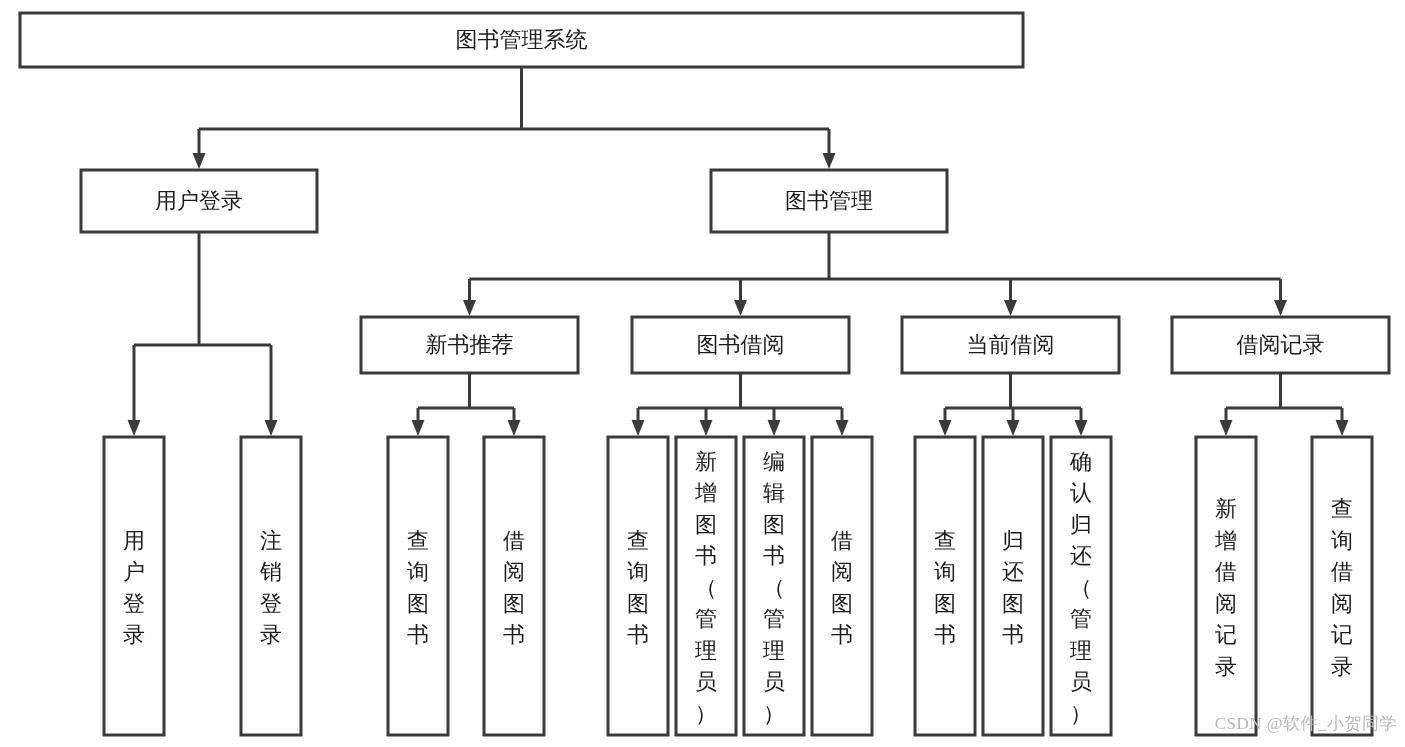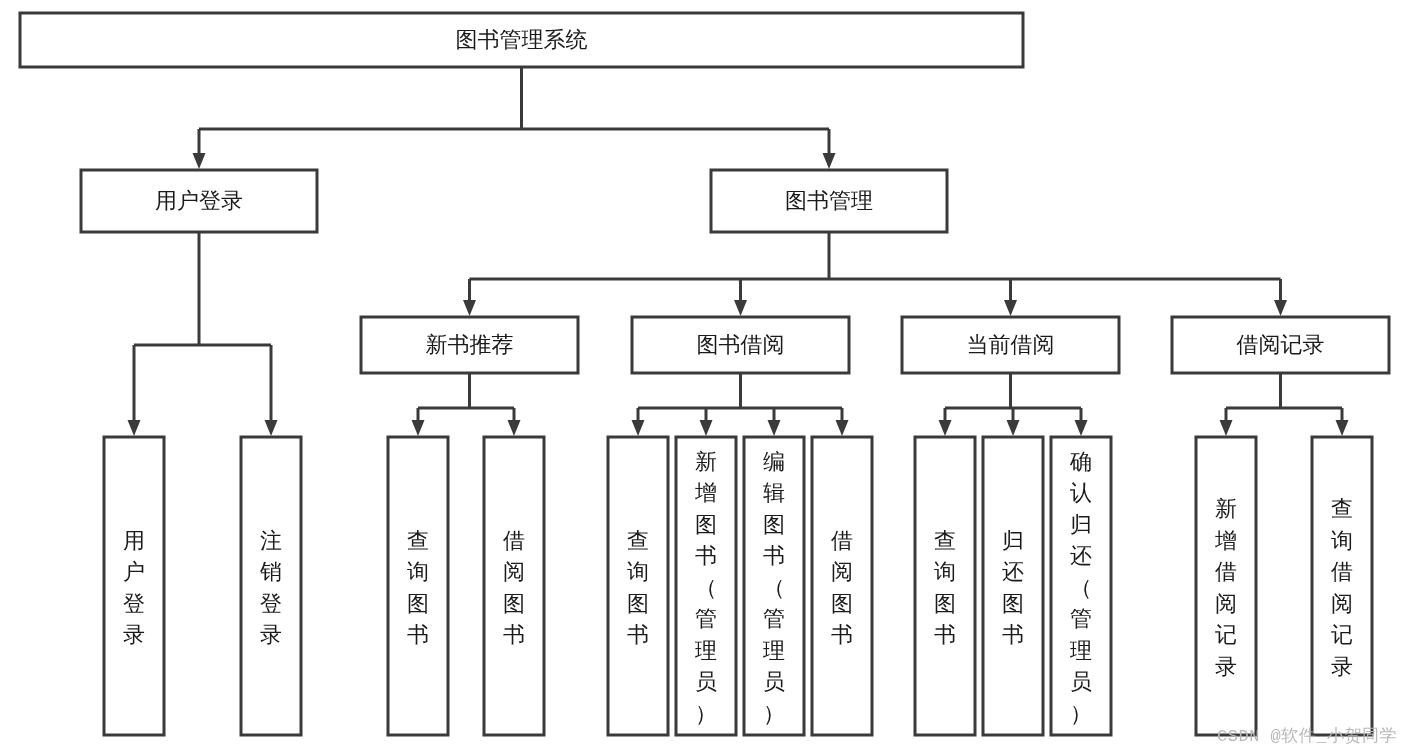--- a/index.html
+++ b/index.html
@@ -16,22 +16,22 @@
     font-family:"DejaVu Sans","Liberation Sans",sans-serif;
     font-size:22px;fill:#1a1a1a;
     text-anchor:middle;dominant-baseline:middle;
   }
   .node-label-v{
     font-family:"DejaVu Sans","Liberation Sans",sans-serif;
     font-size:22px;fill:#1a1a1a;
     text-anchor:middle;
   }
   .watermark{
-    position:absolute;right:8px;bottom:0;
-    font-family:Liberation Mono, monospace;
+    position:absolute;right:8px;bottom:12px;
+    font-family:Liberation Serif, serif;
     font-size:17px;color:#b8b8b8;letter-spacing:0.5px;
     white-space:nowrap;user-select:none;
   }
 </style>
 </head>
 <body>
 
 <svg id="diagram" viewBox="0 0 1405 747" xmlns="http://www.w3.org/2000/svg">
   <g id="edges-layer">
       <g>

